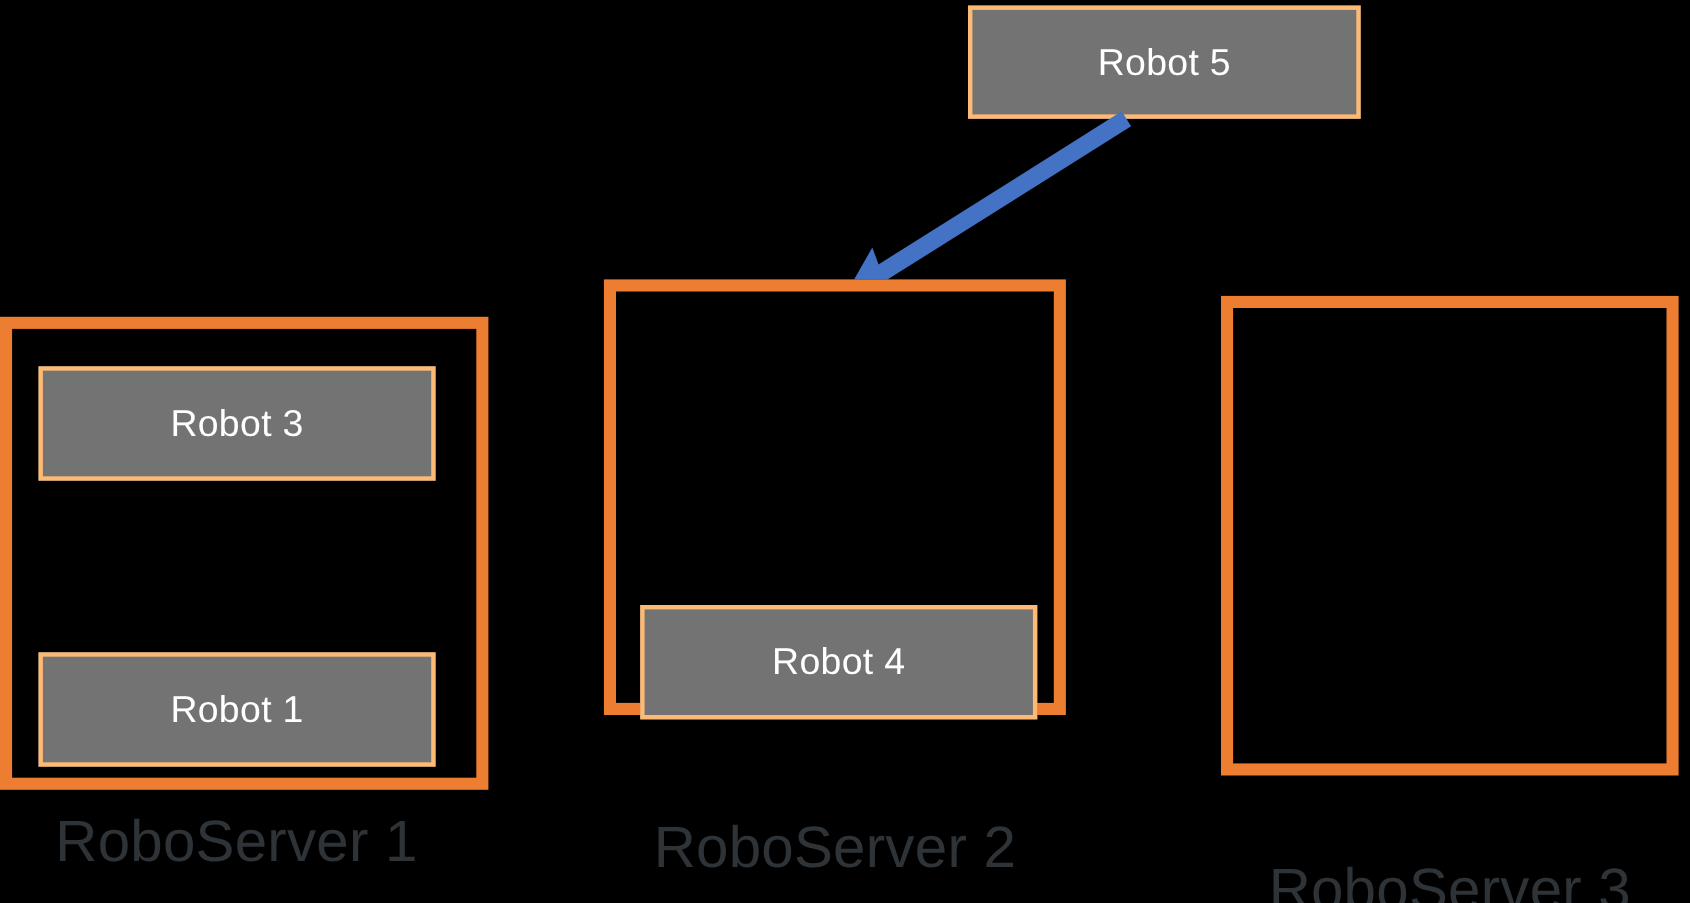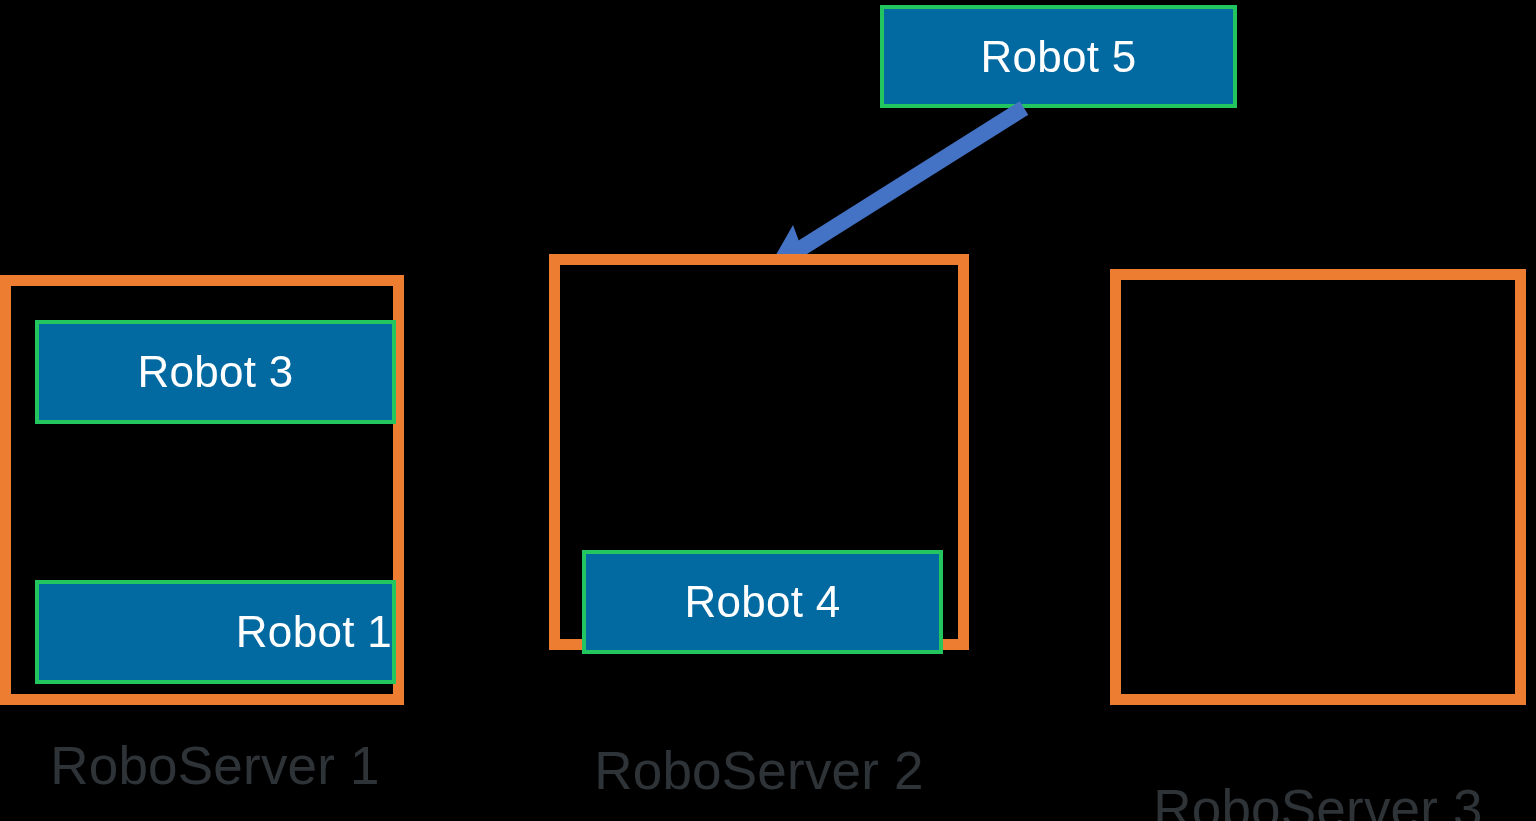--- a/index.html
+++ b/index.html
@@ -36,27 +36,27 @@
     font-size: 53px;
     font-weight: 400;
     letter-spacing: 0.2px;
     white-space: nowrap;
   }
 
   
   .robot-chip {
     position: absolute;
     box-sizing: border-box;
-    background: #0369a1;
-    border: 4px solid #22c55e;
+    background: #737373;
+    border: 4px solid #fdba74;
     display: flex;
     align-items: center;
     justify-content: center;
     color: #FFFFFF;
-    font-size: 44px;
+    font-size: 34px;
     font-weight: 400;
     line-height: 1;
     letter-spacing: 0.3px;
   }
 
   
   #arrow-layer {
     position: absolute;
     left: 0;
     top: 0;
@@ -74,26 +74,26 @@
     <span>Robot 5</span>
   </div>
 
   <svg id="arrow-layer" viewBox="0 0 1536 821" width="1536" height="821" xmlns="http://www.w3.org/2000/svg">
     <g>
       <line x1="1024" y1="108" x2="800" y2="249" stroke="#4472C4" stroke-width="16" stroke-linecap="butt"></line>
       <polygon points="765,274 793,225 806,260 846,259" fill="#4472C4"></polygon>
     </g>
   </svg>
 
-  <div class="server-box" style="left:0px; top:275px; width:404px; height:430px;padding-left:16px;">
+  <div class="server-box" style="left:0px; top:288px; width:444px; height:430px;padding-left:16px;">
     <div class="server-inner">
       <div class="robot-chip" style="left:24px; top:34px; width:361px; height:104px;">
         <span>Robot 3</span>
       </div>
-      <div class="robot-chip" style="left:24px; top:294px; width:361px; height:104px;justify-content:flex-end;">
+      <div class="robot-chip" style="left:24px; top:294px; width:361px; height:104px;">
         <span>Robot 1</span>
       </div>
     </div>
   </div>
   <div class="server-label" style="left:0px; top:735px; width:430px;">RoboServer 1</div>
 
   <div class="server-box" style="left:549px; top:254px; width:420px; height:396px;">
     <div class="server-inner">
       <div class="robot-chip" style="left:22px; top:285px; width:361px; height:104px;">
         <span>Robot 4</span>

